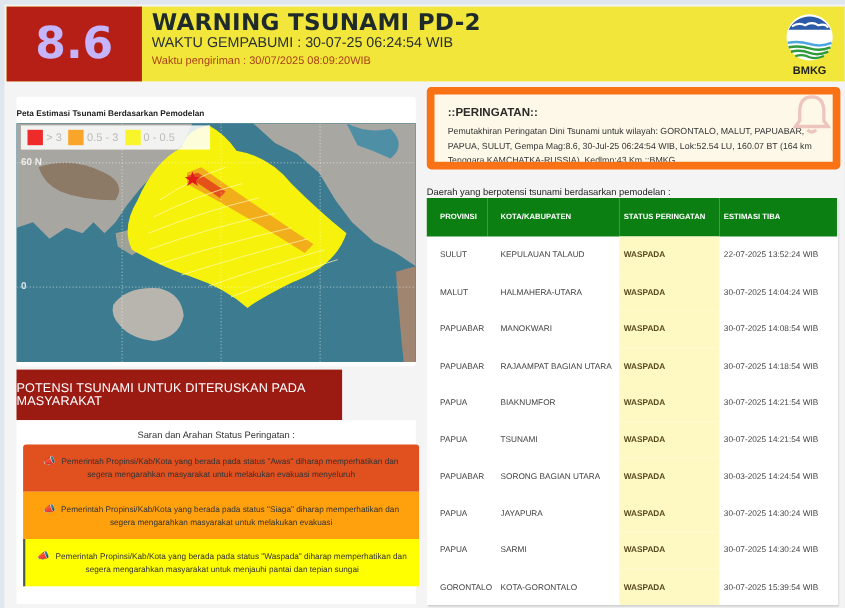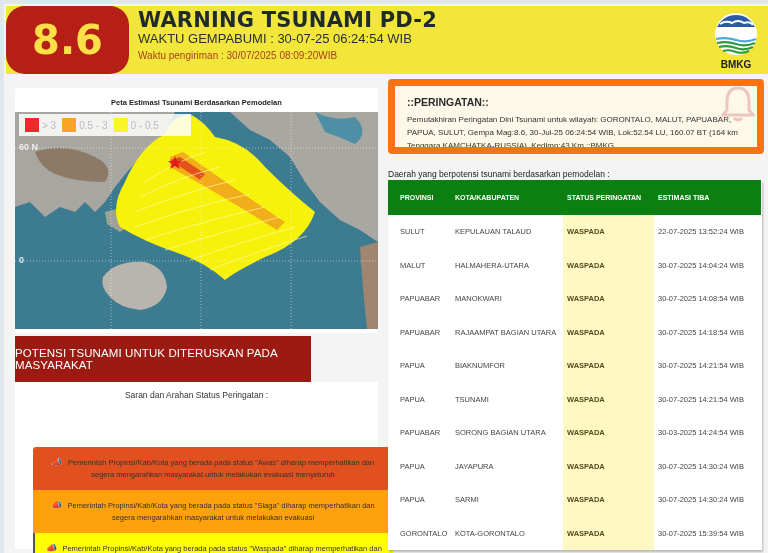--- a/index.html
+++ b/index.html
@@ -14,24 +14,23 @@
     background: #f4f4f4;
   }
   
   .header {
     position: absolute; left: 6px; top: 6px; width: 762px; height: 68px;
     background: #f2e63a;
   }
   .mag {
     position: absolute; left: 0; top: 0; width: 123px; height: 68px;
     background: #b51f16;
-    color: #fde047; font-weight: bold; font-size: 40px;
+    color: #c4b5fd; font-weight: bold; font-size: 40px;
     display: flex; align-items: center; justify-content: center;
     font-family: "DejaVu Sans", sans-serif;
-    border-radius: 19px;
   }
   .title {
     position: absolute; left: 132px; top: 2px;
     font-size: 21px; font-weight: bold; color: #1f2a2a; letter-spacing: 0.2px;
     font-family: "DejaVu Sans", sans-serif;
   }
   .eq-time {
     position: absolute; left: 132px; top: 25px;
     font-size: 13px; color: #2a3030;
   }
@@ -45,21 +44,21 @@
   .logo-text {
     position: absolute; bottom: 0; left: 0; width: 100%; text-align: center;
     font-size: 10px; font-weight: bold; color: #222;
   }
   
   .map-card {
     position: absolute; left: 15px; top: 88px; width: 363px; height: 245px;
     background: #fff; border-radius: 3px;
   }
   .map-title {
-    position: absolute; top: 10px; width: 100%; text-align: center;
+    position: absolute; top: 10px; width: 100%; text-align: left;
     font-size: 7.5px; font-weight: bold; color: #222;
   }
   .map-area {
     position: absolute; left: 0; top: 24px; width: 363px; height: 217px;
     overflow: hidden;
     background: #3f7d92;
   }
   .legend {
     position: absolute; left: 4px; top: 2px; height: 22px; width: 172px;
     background: rgba(255,255,255,0.85);
@@ -77,23 +76,23 @@
     letter-spacing: 0.1px;
   }
   .saran-card {
     position: absolute; left: 15px; top: 382px; width: 363px; height: 167px;
     background: #fff;
   }
   .saran-title {
     position: absolute; top: 8px; width: 100%; text-align: center; font-size: 8.5px; color: #333;
   }
   .advice {
-    position: absolute; left: 18px; width: 360px; height: 43px;
+    position: absolute; left: 6px; width: 360px; height: 43px;
     font-size: 7.5px; color: #333; text-align: center; line-height: 12px;
-    display: flex; align-items: center; justify-content: center; padding: 0 10px; margin-top: 43px;
+    display: flex; align-items: center; justify-content: center; padding: 0 10px;
   }
   .advice .txt { display: inline; }
   .advice .ico { color: #fff; margin-right: 5px; font-size: 9px; }
   .adv-awas { top: 22px; background: #e1501f; border-radius: 3px 3px 0 0; }
   .adv-siaga { top: 65px; background: #ffa00d; }
   .adv-waspada { top: 108px; background: #ffff00; border-left: 2px solid #4f5a4a; }
 
   
   .warn-card {
     position: absolute; left: 388px; top: 79px; width: 376px; height: 75px;

